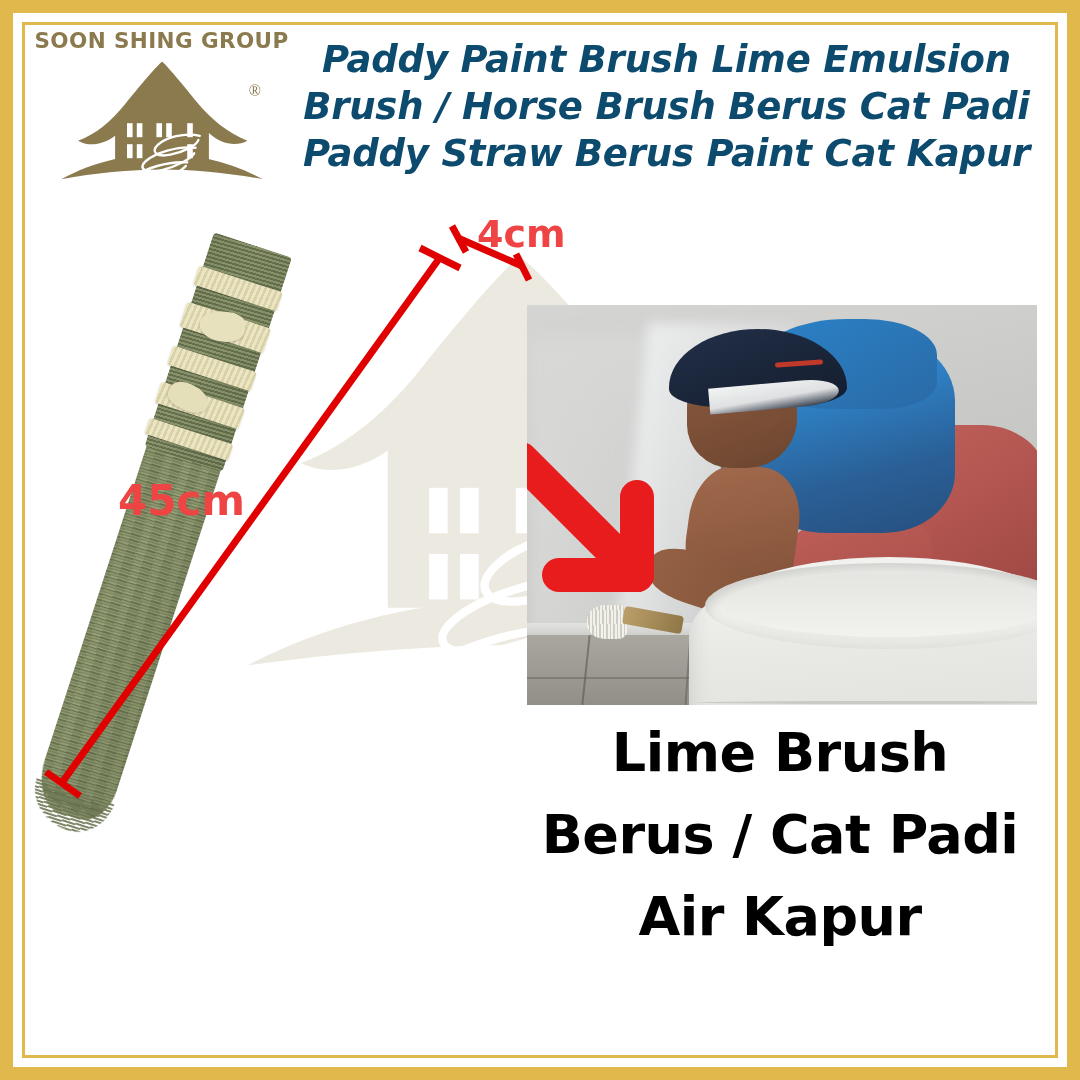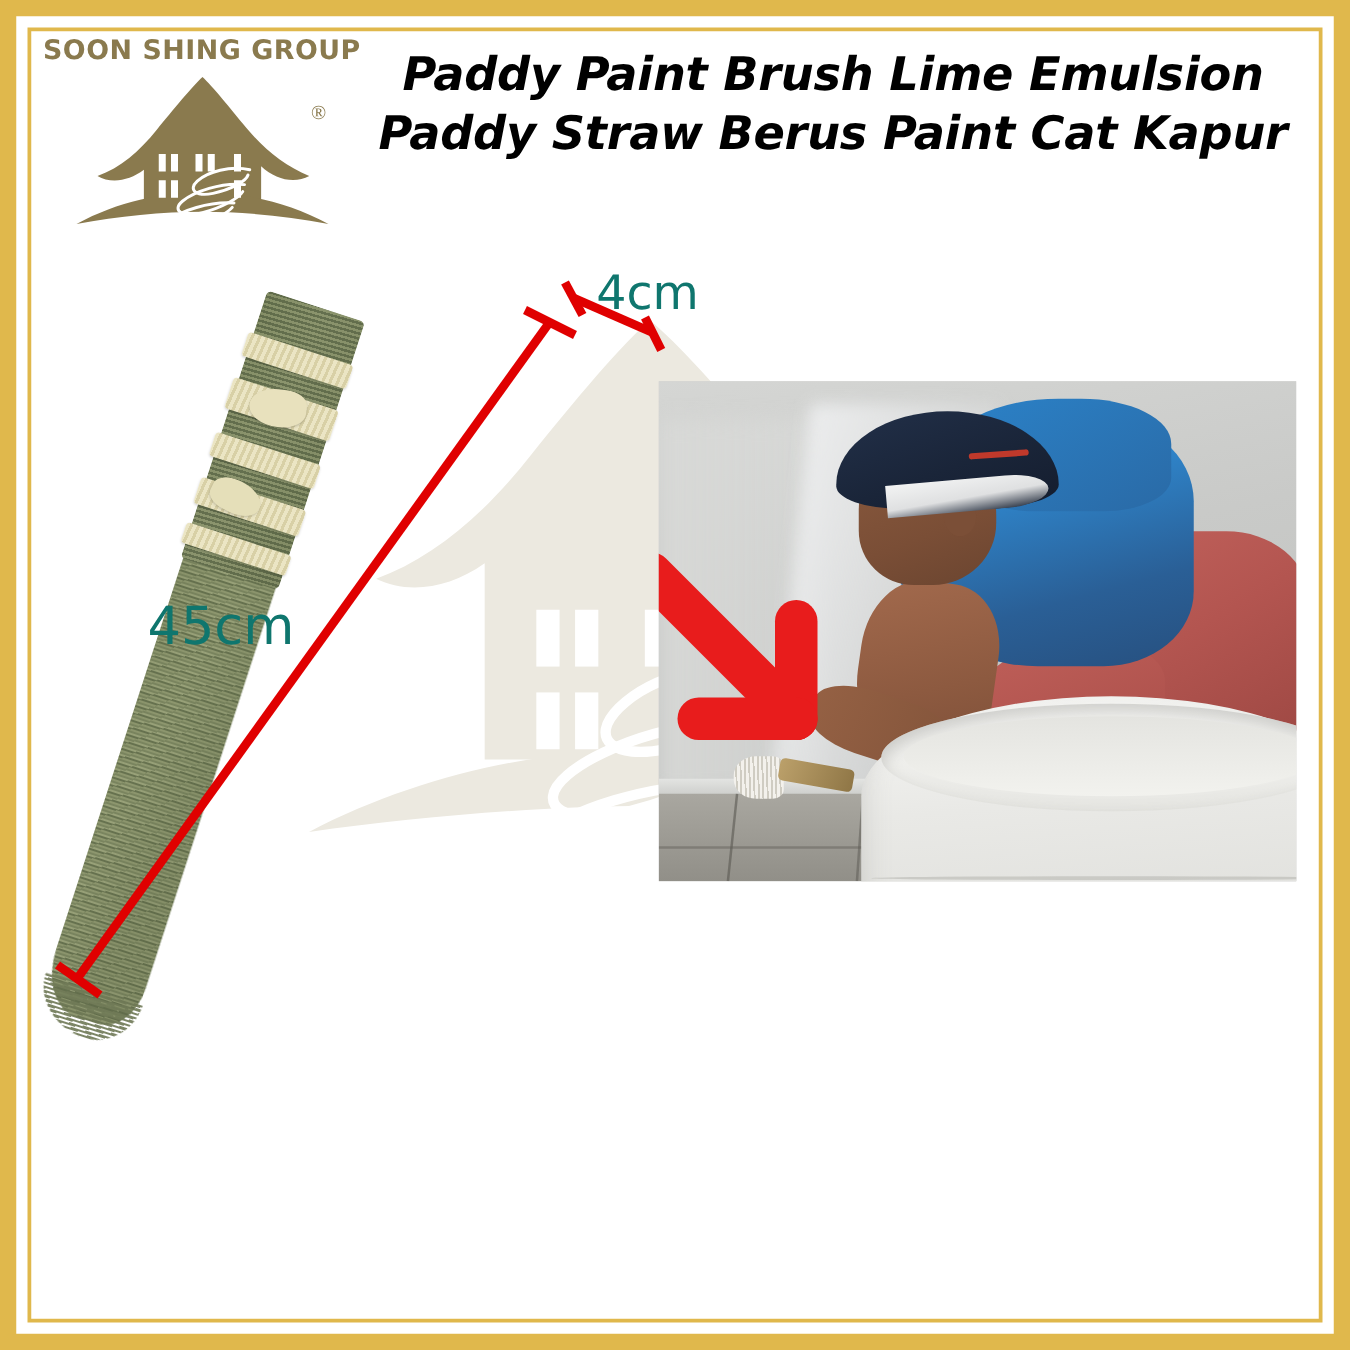--- a/index.html
+++ b/index.html
@@ -45,21 +45,21 @@
   .logo-reg{
     position:absolute;right:28px;top:26px;font-size:16px;color:#8a7a4e;
     font-family:"Liberation Serif", serif;
   }
   .title-block{
     flex:1;padding-top:8px;text-align:center;
   }
   .title-line{
     font-family:"DejaVu Sans", sans-serif;
     font-weight:bold;font-style:italic;
-    font-size:37px;line-height:47px;color:#000000;
+    font-size:37px;line-height:47px;color:#0c4a6e;
     white-space:nowrap;letter-spacing:-0.2px;text-align:center;
   }
 
   
   .brush-wrap{
     position:absolute;left:60px;top:225px;width:470px;height:680px;z-index:6;
   }
   .brush{
     position:absolute;left:150px;top:20px;
     width:86px;height:600px;
@@ -116,21 +116,21 @@
     position:absolute;left:8px;top:152px;width:42px;height:26px;
     background:#e5dfb9;border-radius:45% 55% 50% 40%;
     transform:rotate(8deg);box-shadow:0 1px 2px rgba(0,0,0,.18);
   }
 
   
   .dim-svg{position:absolute;left:0;top:0;width:1080px;height:1080px;z-index:12;pointer-events:none;}
   .dim-label{
     position:absolute;z-index:14;
     font-family:"DejaVu Sans", sans-serif;
-    font-weight:normal;color:#0f766e;
+    font-weight:bold;color:#ef4444;
   }
   .dim-45{left:118px;top:476px;font-size:42px;}
   .dim-4{left:477px;top:212px;font-size:38px;}
 
   
   .photo{
     position:absolute;left:527px;top:305px;width:510px;height:400px;
     z-index:8;overflow:hidden;background:#cfcfcd;
   }
   .ph-wall{
@@ -315,20 +315,21 @@
             <path d="M204 114 C182 109 156 116 144 127 C133 137 143 145 162 141 C182 137 200 127 202 120"></path>
             <path d="M198 131 C172 128 140 139 127 150 C114 161 128 169 150 163 C173 157 192 146 196 139"></path>
             <path d="M186 152 C158 150 124 161 113 172 C104 181 117 187 138 181 C160 175 180 162 184 157"></path>
           </g>
         </svg>
         <span class="logo-reg">®</span>
       </div>
     </div>
     <div class="title-block">
       <div class="title-line">Paddy Paint Brush Lime Emulsion</div>
+      <div class="title-line">Brush / Horse Brush  Berus Cat Padi</div>
       <div class="title-line">Paddy Straw Berus Paint Cat Kapur</div>
     </div>
   </div>
 
   <div class="brush-wrap">
     <div class="brush">
       <div class="brush-bristles"></div>
       <div class="brush-head"></div>
       <div class="twine t1"></div>
       <div class="twine t2"></div>
@@ -382,17 +383,22 @@
 
     <svg class="ph-arrow-svg" viewBox="0 0 220 220" xmlns="http://www.w3.org/2000/svg">
       <g stroke="#e81c1c" stroke-width="34" stroke-linecap="round" fill="none">
         <line x1="34" y1="34" x2="150" y2="150"></line>
         <line x1="150" y1="72" x2="150" y2="150"></line>
         <line x1="72" y1="150" x2="150" y2="150"></line>
       </g>
     </svg>
   </div>
 
+  <div class="prodname">
+    <div class="prod-line">Lime Brush</div>
+    <div class="prod-line">Berus / Cat Padi</div>
+    <div class="prod-line">Air Kapur</div>
+  </div>
 
 
   <div class="frame-outer"></div>
   <div class="frame-inner"></div>
 </div>
 
 </body></html>

